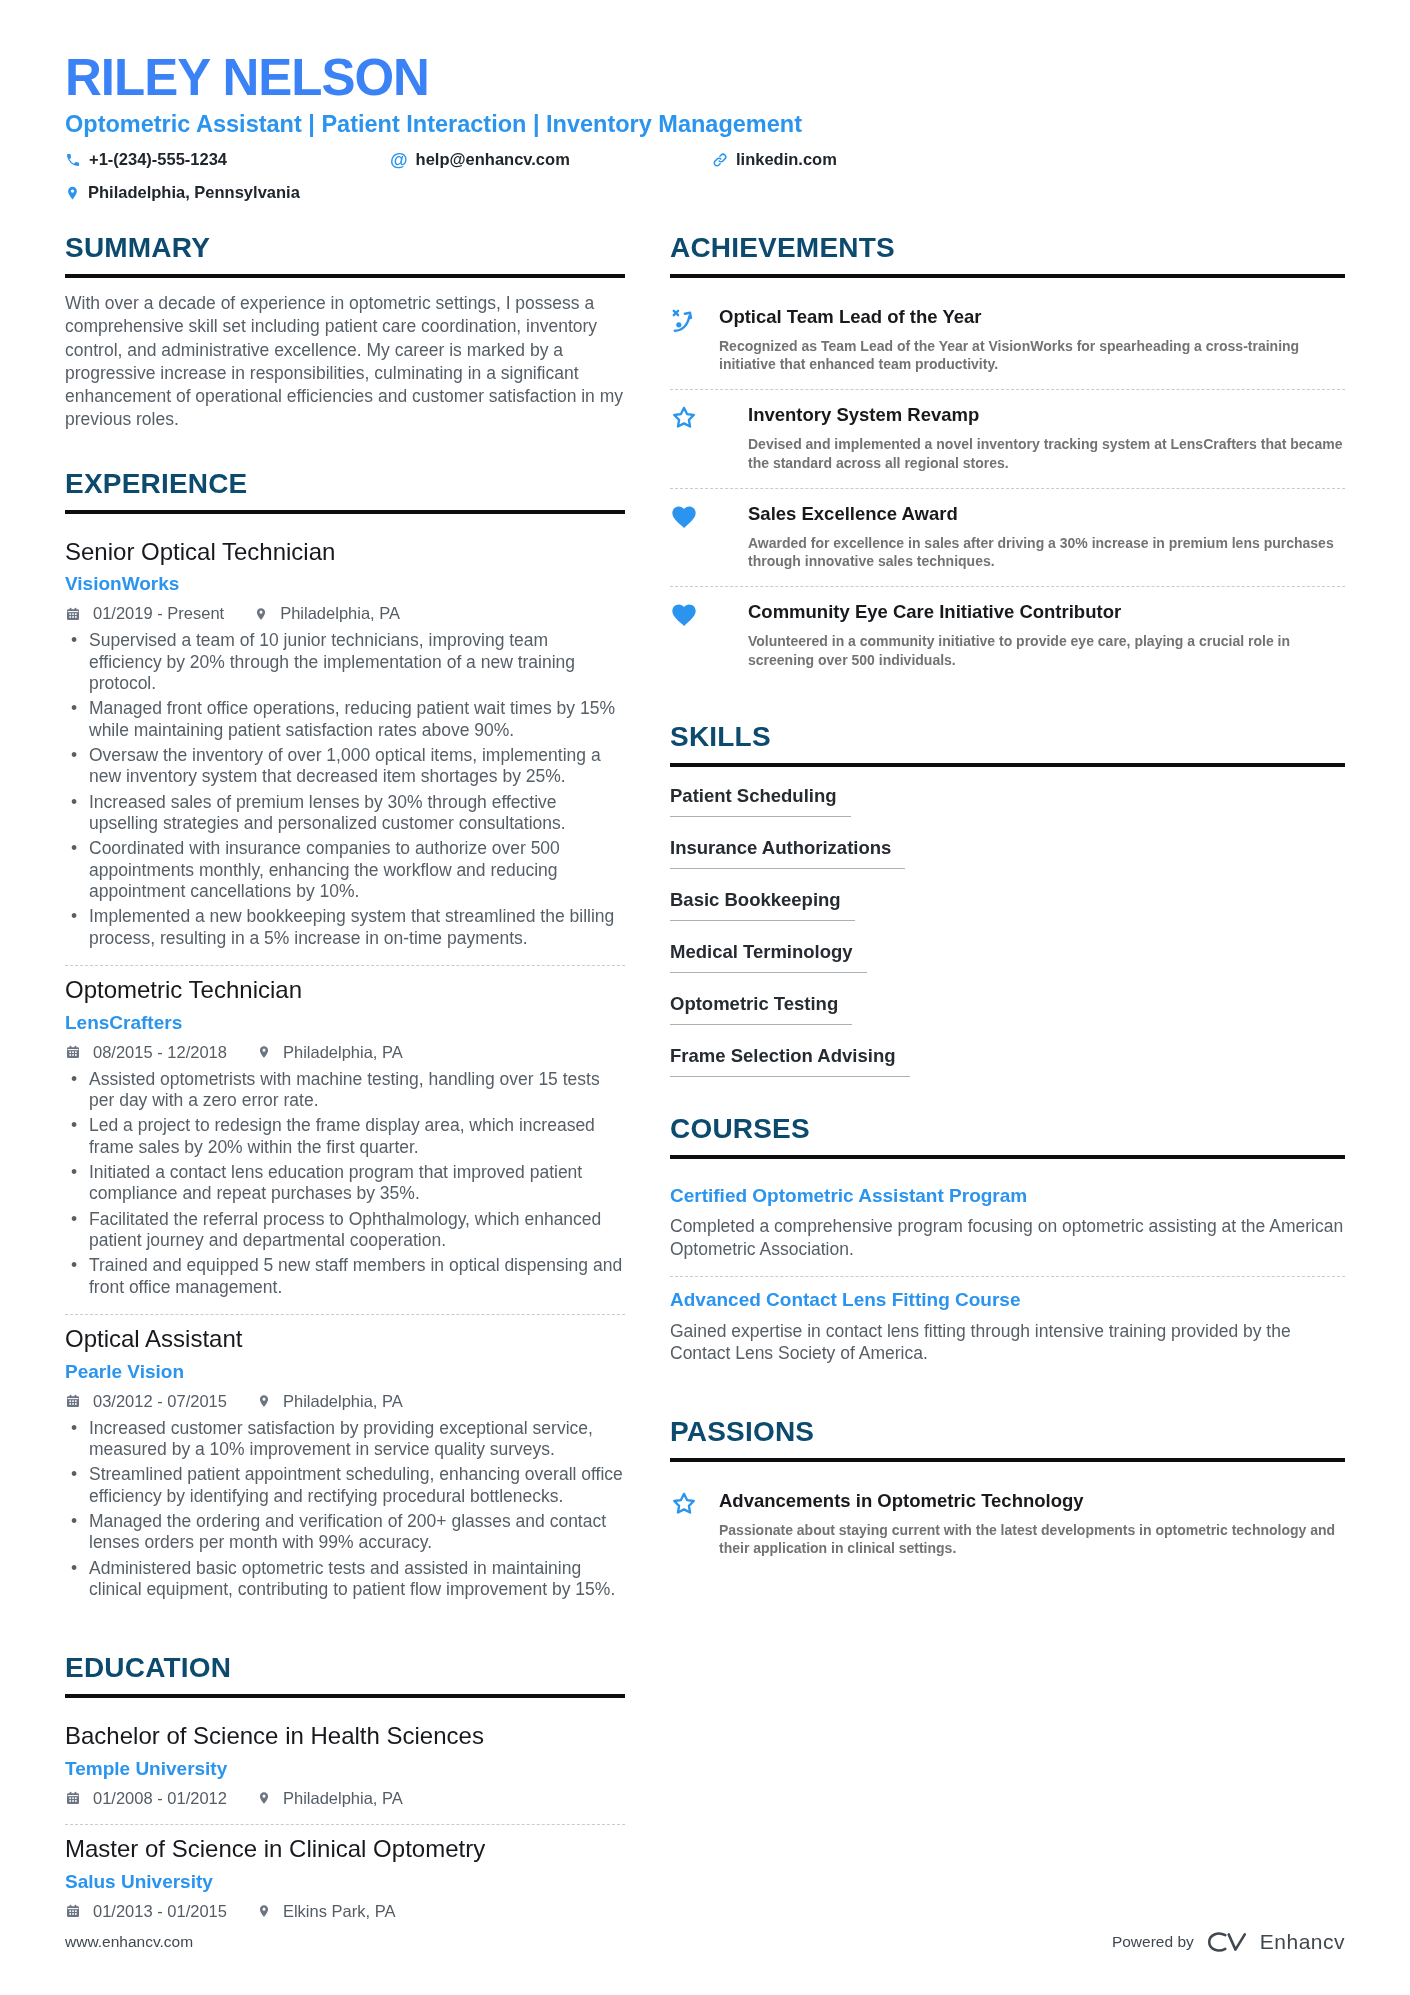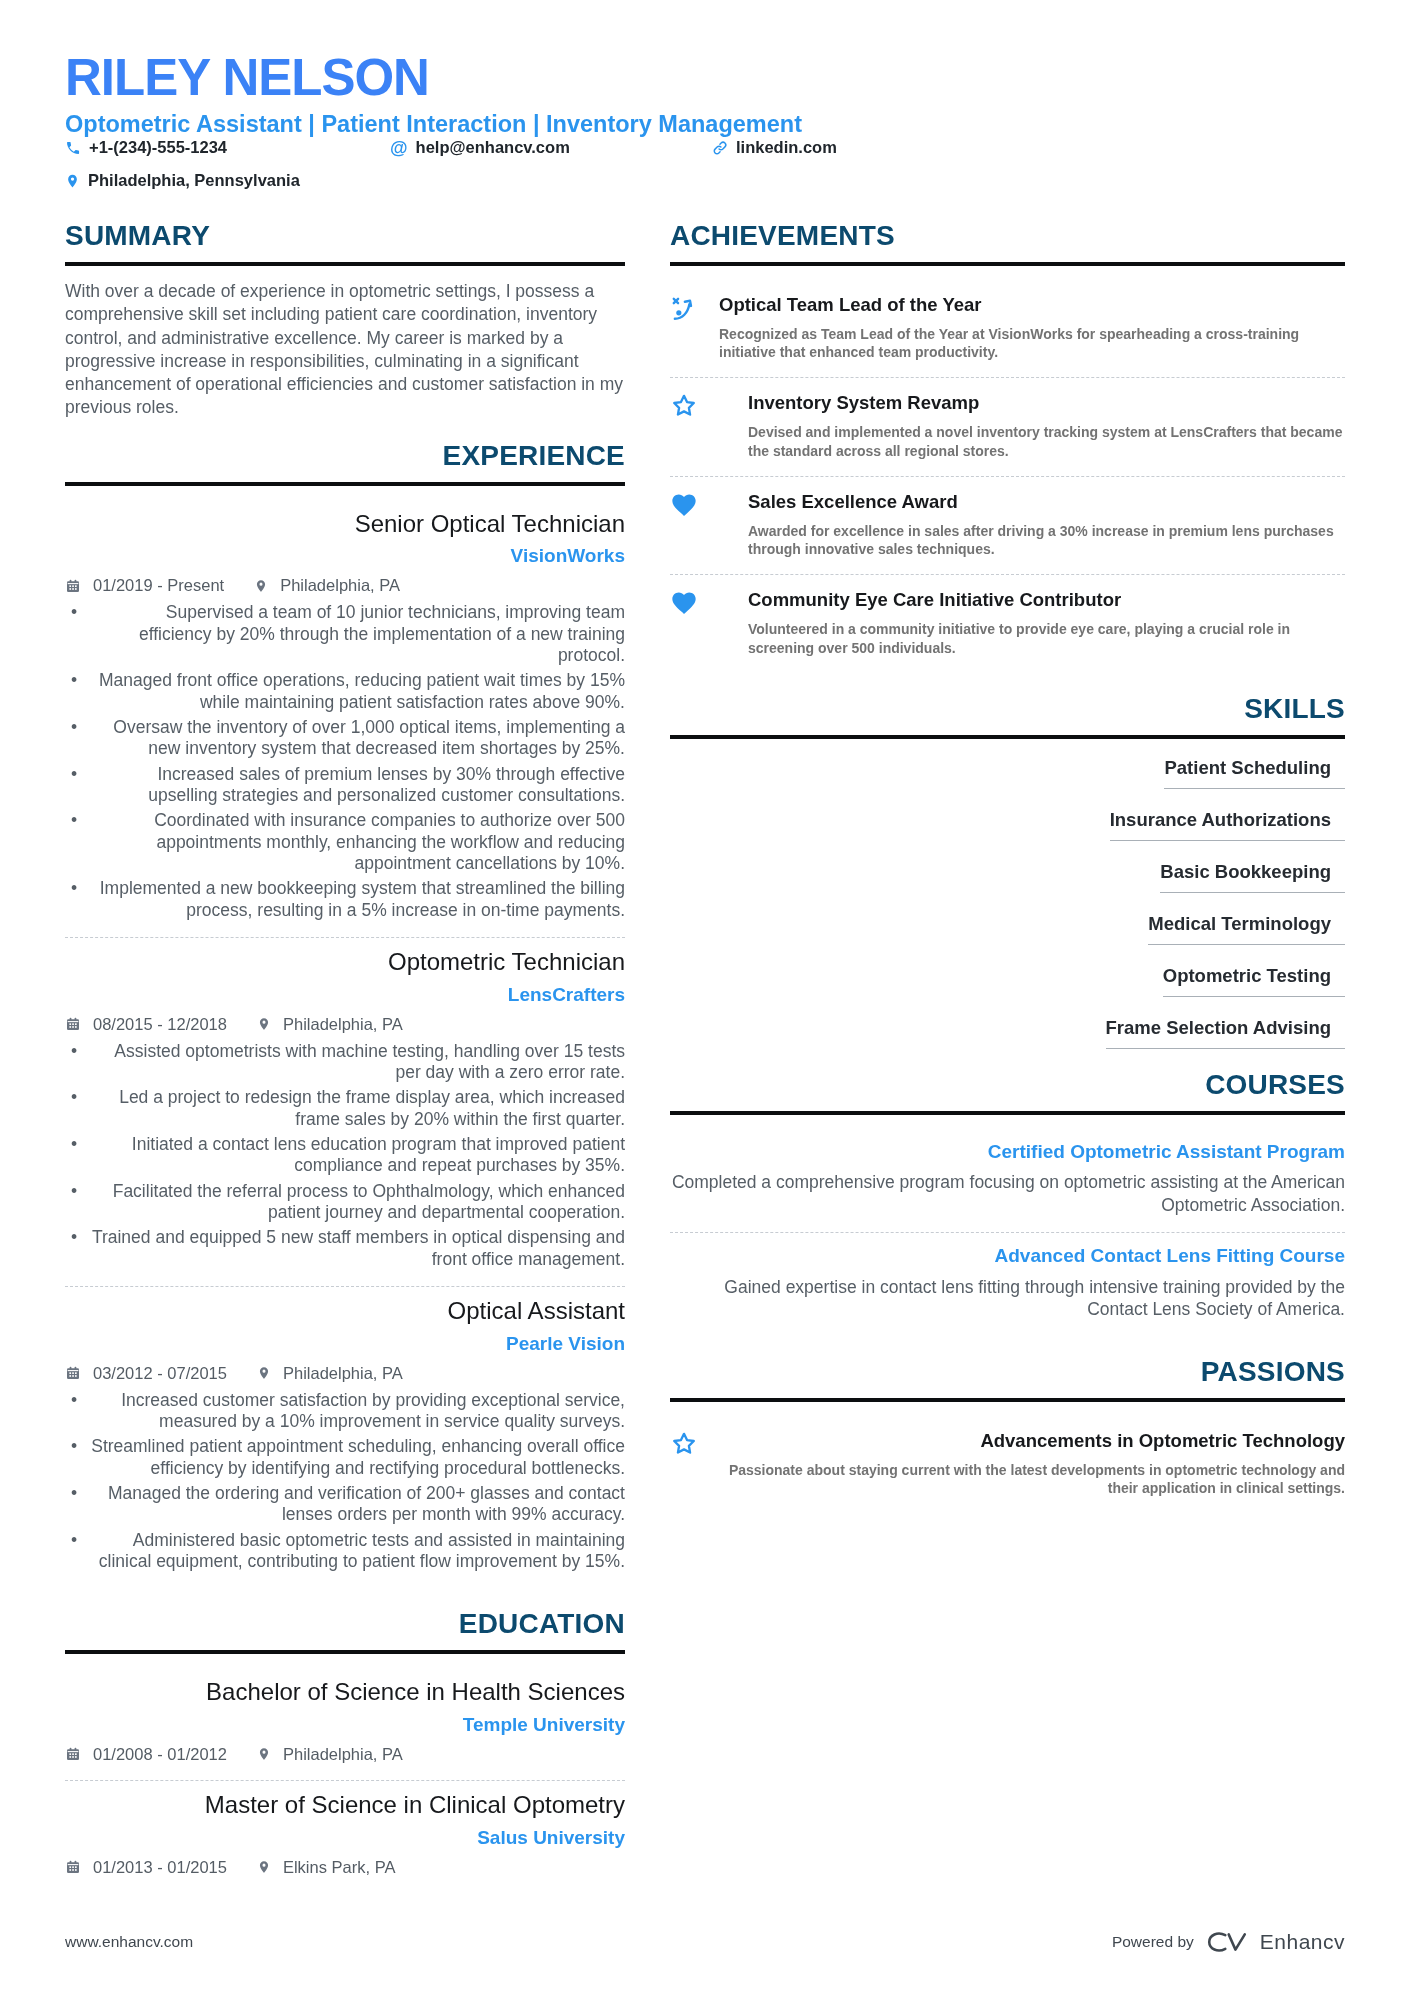--- a/index.html
+++ b/index.html
@@ -3,33 +3,33 @@
 <meta charset="utf-8">
 <title>Resume</title>
 <style>
   html,body{margin:0;padding:0;background:#ffffff;}
   body{width:1410px;height:1995px;position:relative;font-family:"Liberation Sans",sans-serif;color:#16191d;}
   .page{position:absolute;inset:0;padding:52px 65px 0;box-sizing:border-box;}
 
   
   .name{font-size:51px;font-weight:800;letter-spacing:-1px;color:#3b82f6;line-height:1.02;margin:0;}
   .headline{font-size:23.5px;font-weight:700;color:var(--accent,#2a94ee);margin-top:7px;}
-  .contact{position:relative;height:26px;margin-top:0;}
+  .contact{position:relative;height:26px;margin-top:12px;}
   .contact .c-item{position:absolute;top:0;display:flex;align-items:center;gap:8px;
     font-size:16.5px;font-weight:700;color:#20262c;white-space:nowrap;}
   .c-phone{left:0;} .c-email{left:325px;} .c-link{left:647px;}
   .loc-row{display:flex;align-items:center;gap:8px;margin-top:7px;font-size:16.5px;font-weight:700;color:#20262c;text-align:center;}
   .blue-ic{color:var(--accent,#2a94ee);display:inline-flex;}
   .at-glyph{color:var(--accent,#2a94ee);font-weight:700;font-size:18px;line-height:1;}
 
   
   .columns{display:flex;gap:45px;margin-top:30px;align-items:flex-start;}
   .col-left{width:560px;flex:none;}
   .col-right{width:675px;flex:none;}
-  .section + .section{margin-top:20px;text-align:right;}
+  .section + .section{margin-top:36px;}
   .section-heading{font-size:28px;font-weight:800;color:#0c4a6e;letter-spacing:.2px;
     border-bottom:4px solid #0c0e10;padding-bottom:10px;margin:0 0 14px;}
 
   .summary-text{font-size:17.5px;line-height:1.33;color:#565e66;}
 
   
   .entry{padding:10px 0 16px;}
   .entry + .entry{border-top:1px dashed #c7ccd2;}
   .entry-title{font-size:24px;font-weight:500;color:#17191c;line-height:1.15;}
   .entry-company{font-size:19px;font-weight:700;color:var(--accent,#2a94ee);margin-top:8px;}

